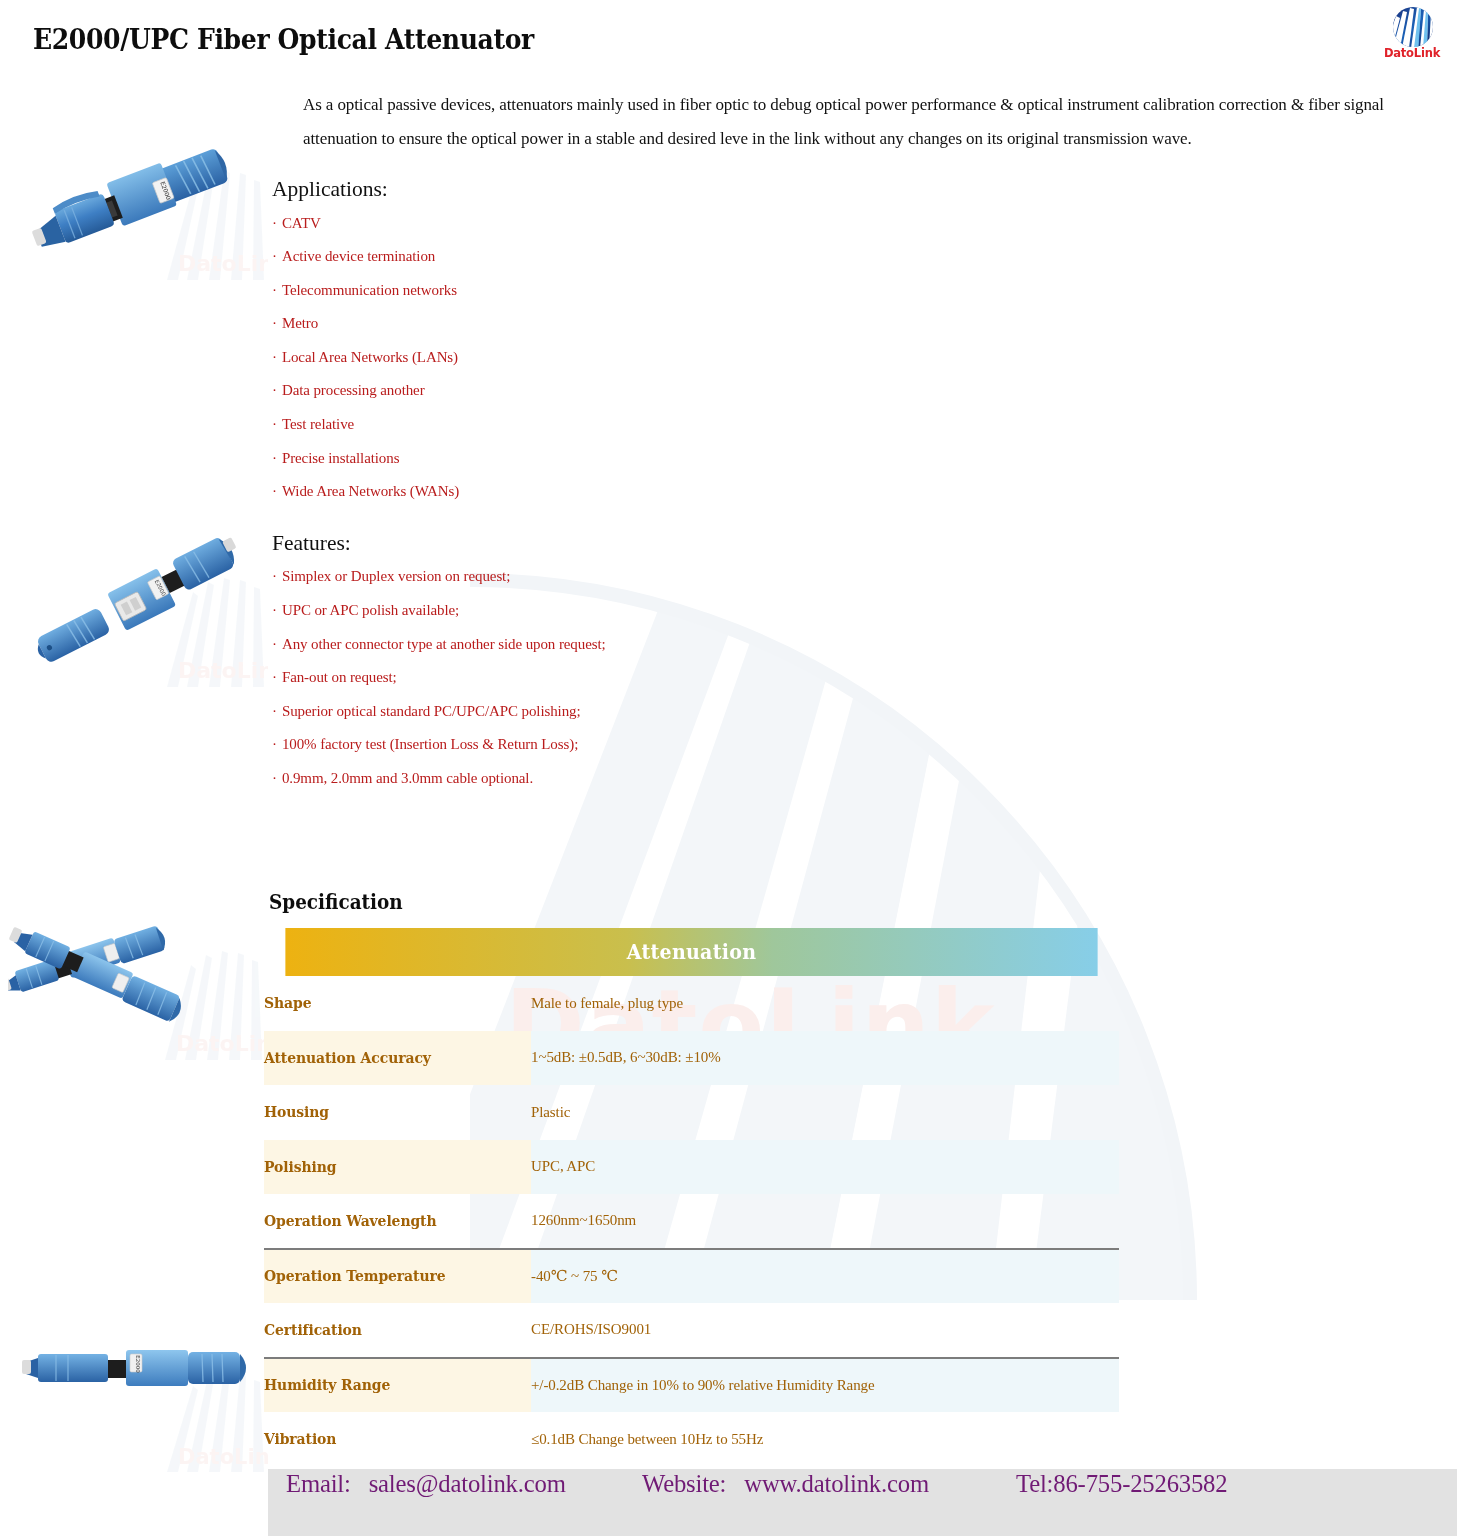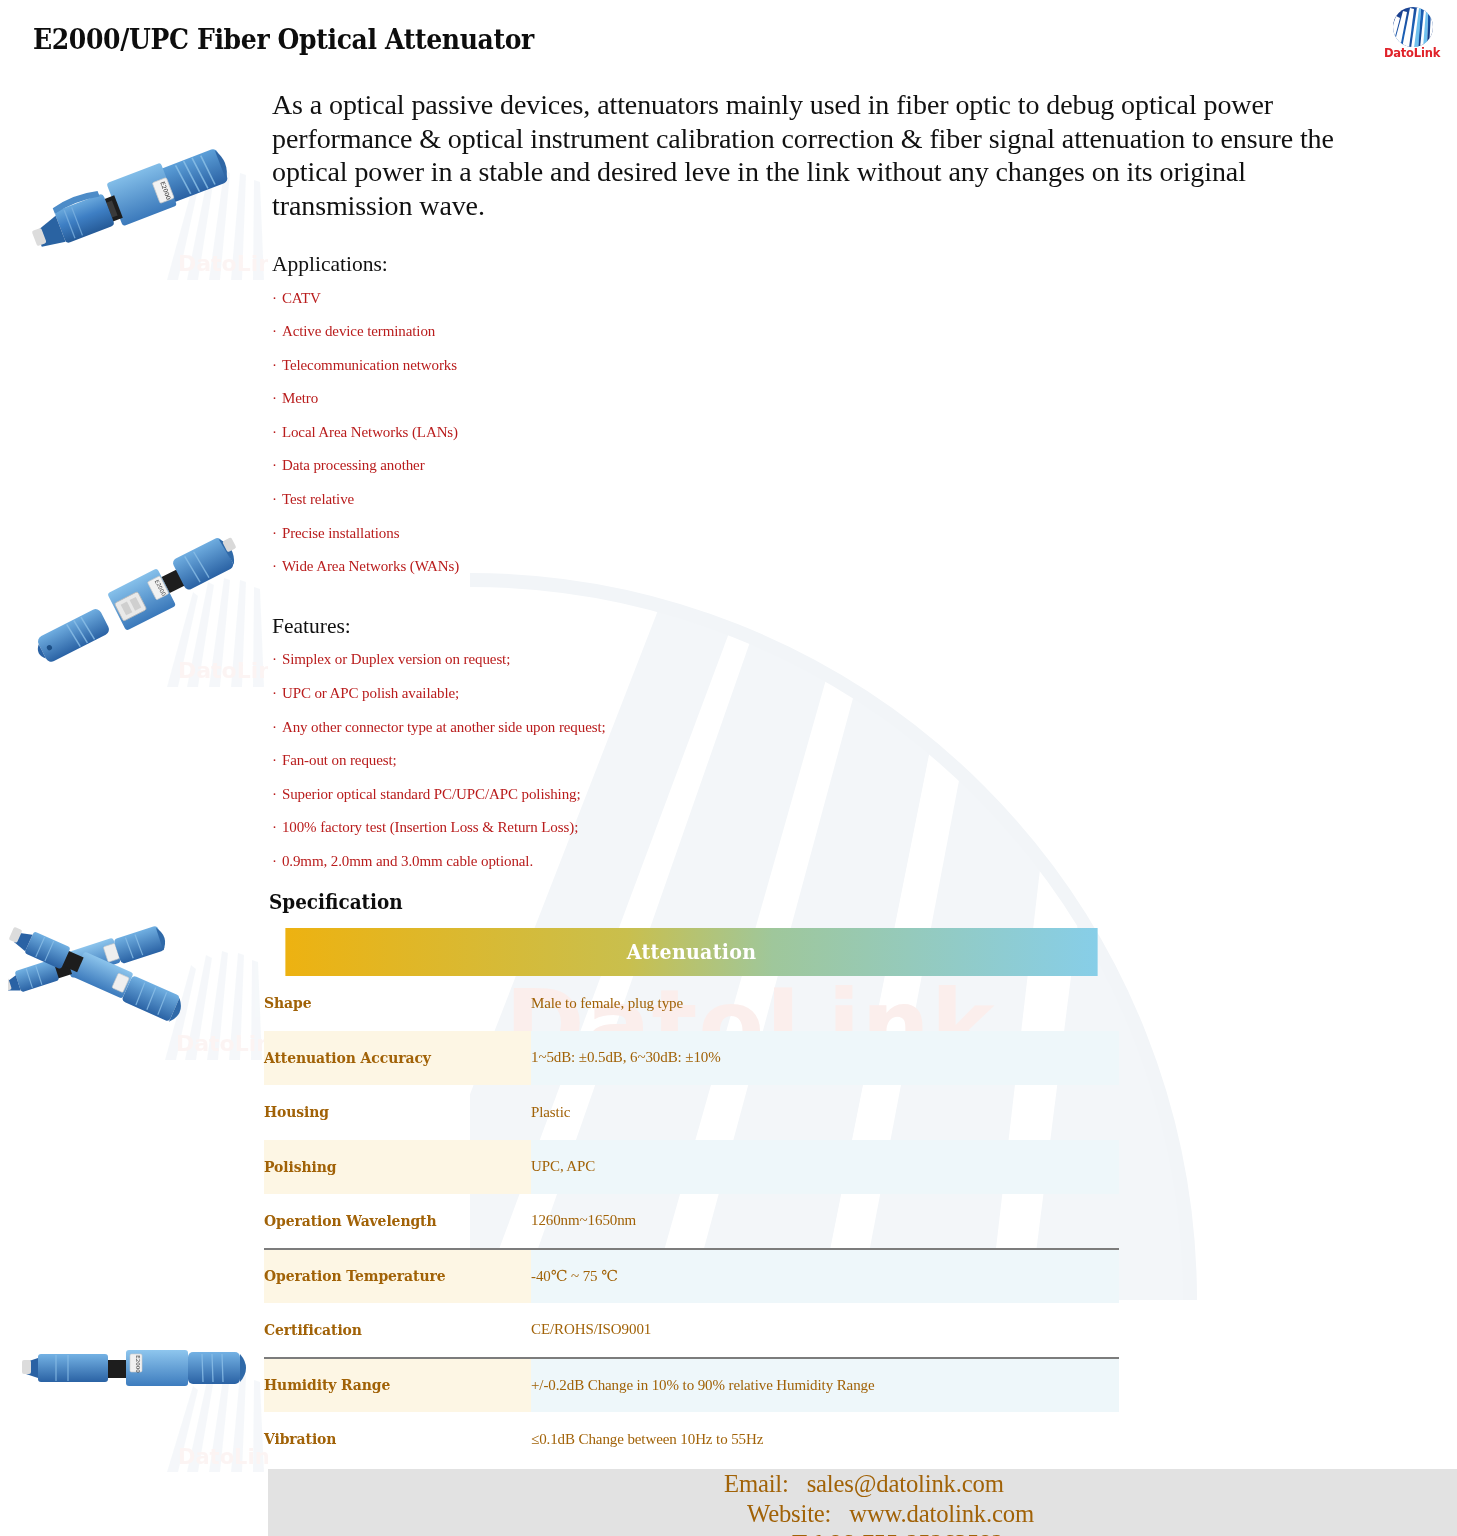--- a/index.html
+++ b/index.html
@@ -89,28 +89,29 @@
 
   
   .content {
     position: absolute;
     left: 272px; top: 88px;
     width: 1170px;
     z-index: 4;
   }
 
   .intro {
-    font-size: 28px;
+    font-size: 17px;
     line-height: 33.5px;
     color: #111;
     letter-spacing: -0.1px;
     width: 1095px;
-  }
-
-  .section { margin-top: 26px; }
+    margin-left: 31px;
+  }
+
+  .section { margin-top: 18px; }
   .section-head {
     font-size: 21.5px;
     line-height: 33.5px;
     color: #111;
   }
   .blist { list-style: none; }
   .blist li {
     font-size: 15px;
     line-height: 33.6px;
     color: #b91c1c;
@@ -185,26 +186,24 @@
     position: absolute;
     left: 268px; top: 1469px;
     width: 1189px; height: 67px;
     background: #e2e2e2;
     z-index: 6;
   }
   .footer-inner {
     position: absolute;
     left: 10px; top: 0; right: 0; bottom: 0;
     display: flex;
-    align-items: center;
     font-size: 26px;
-    color: #a16207;
+    color: #701a75;
     letter-spacing: -0.2px;
     white-space: nowrap;
-    flex-direction: column;
   }
   .footer-inner .fitem { transform: scaleX(0.95); transform-origin: left center; }
   .f-email { margin-left: 8px; }
   .f-web   { margin-left: 62px; }
   .f-tel   { margin-left: 72px; }
 </style>
 </head>
 <body>
 
 <div id="page">

